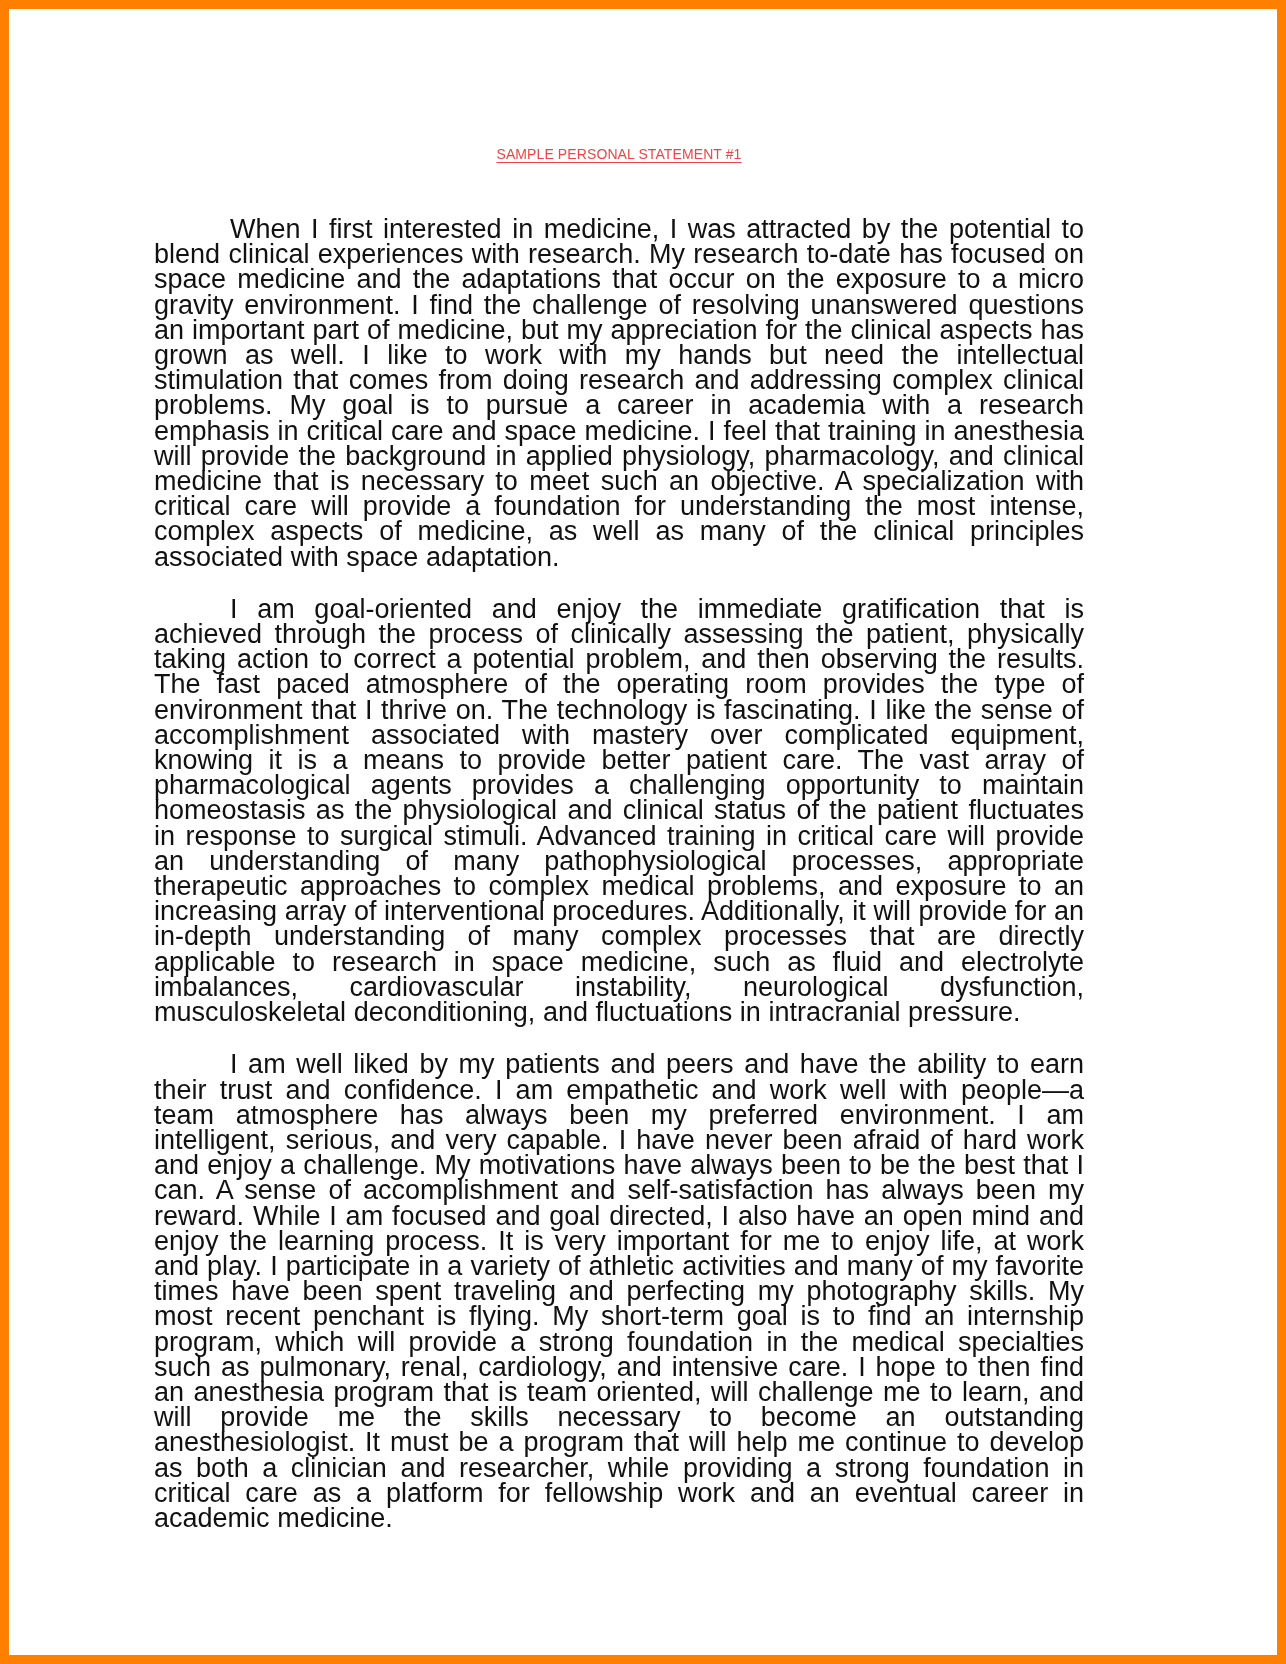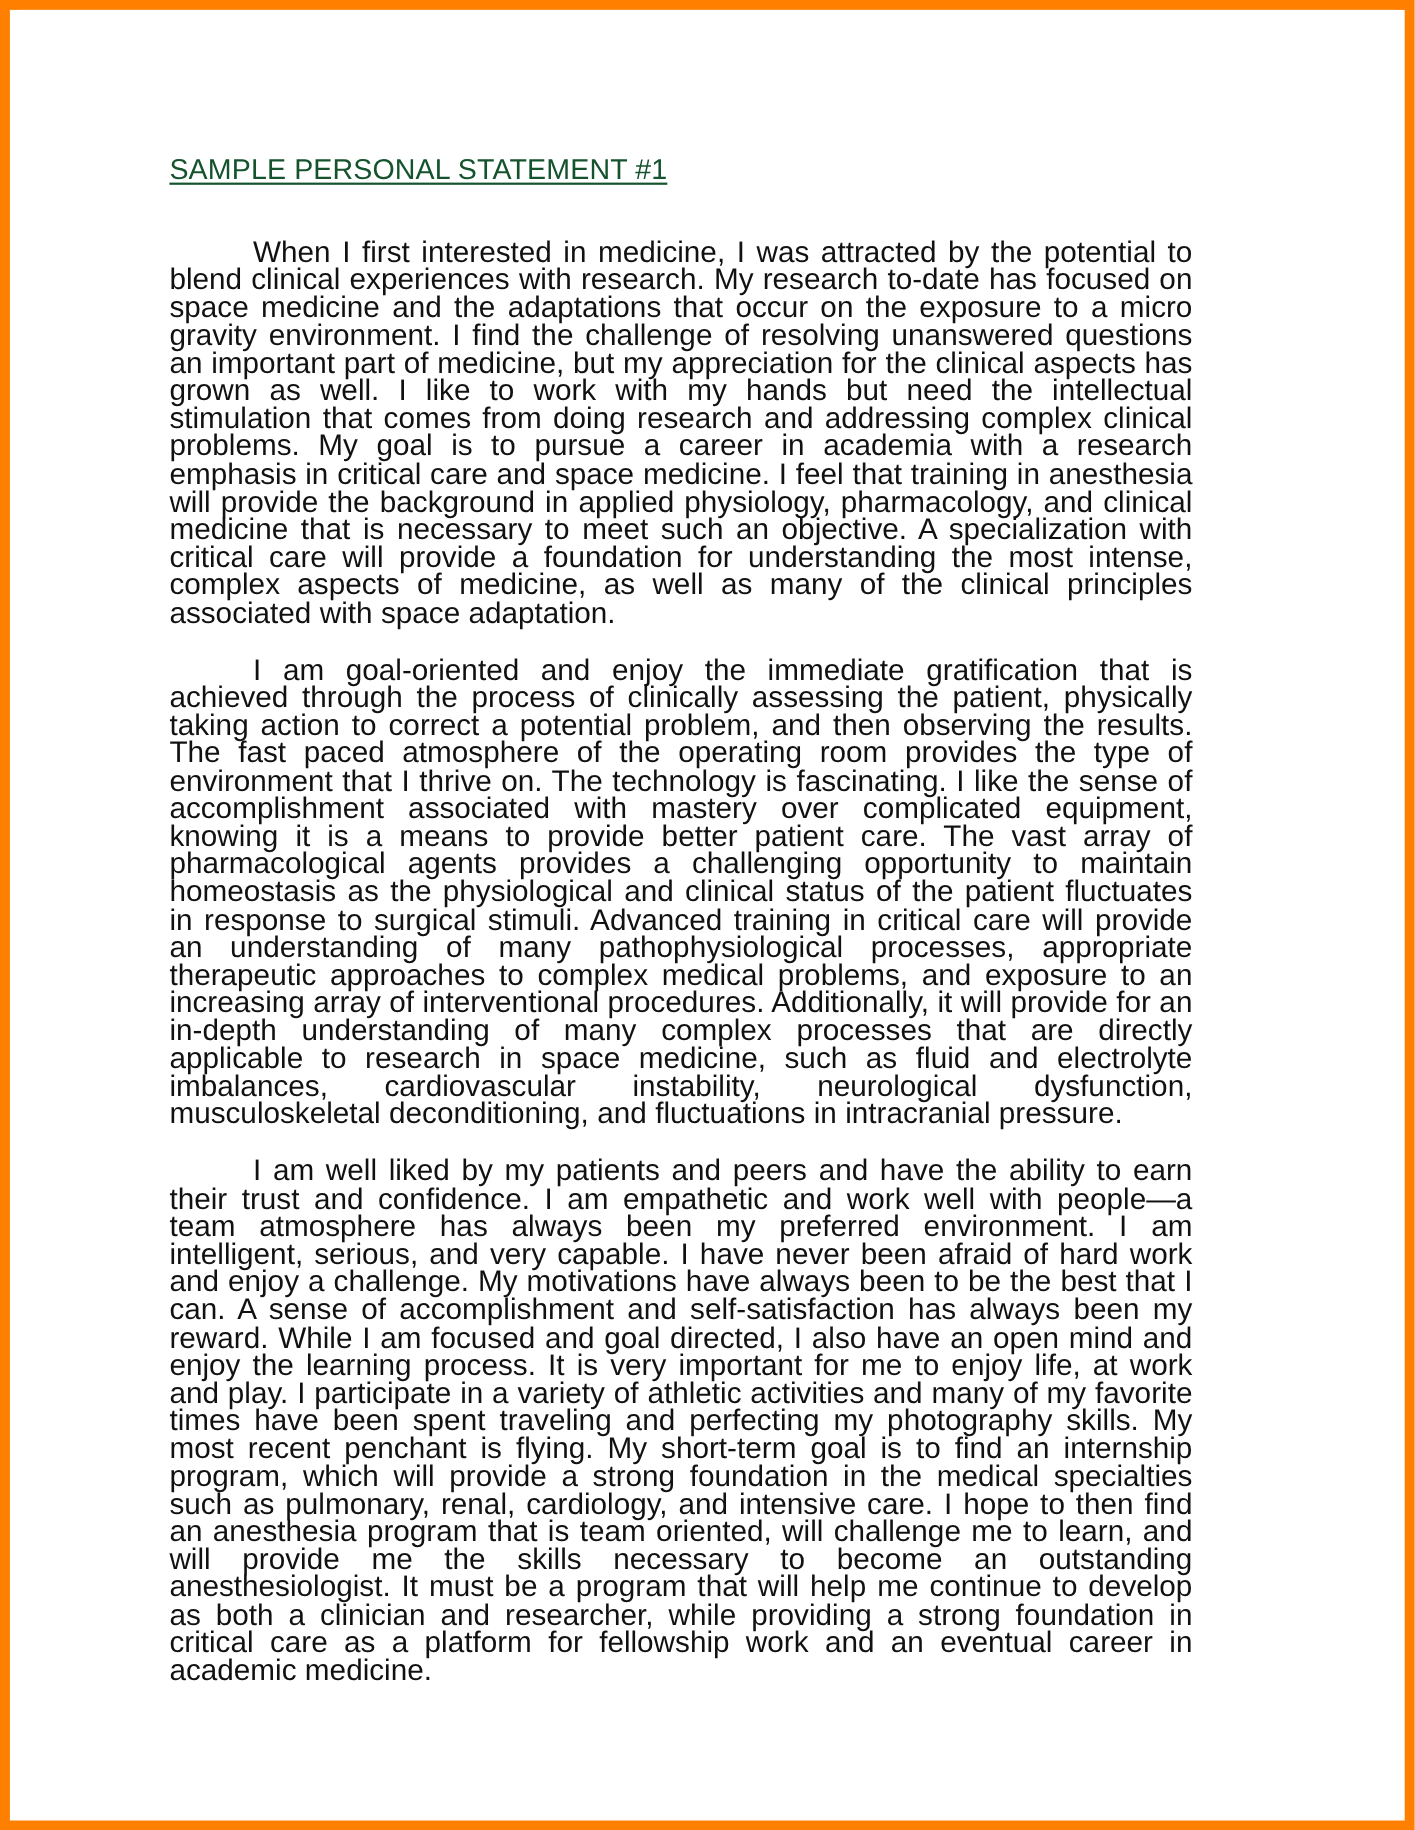--- a/index.html
+++ b/index.html
@@ -36,24 +36,24 @@
   }
 
   #doc-body {
     position: absolute;
     left: 136px;          
     top: 132px;
     width: 930px;         
   }
 
   #doc-title {
-    text-align: left;
-    font-size: 26px;
+    text-align: center;
+    font-size: 14px;
     line-height: 26px;
-    color: #14532d;
+    color: #ef4444;
     margin: 0 0 50px 0;
     font-weight: normal;
     letter-spacing: 0.1px;
   }
   #doc-title .title-underline {
     text-decoration: underline;
     text-underline-offset: 3px;
   }
 
   .para {

